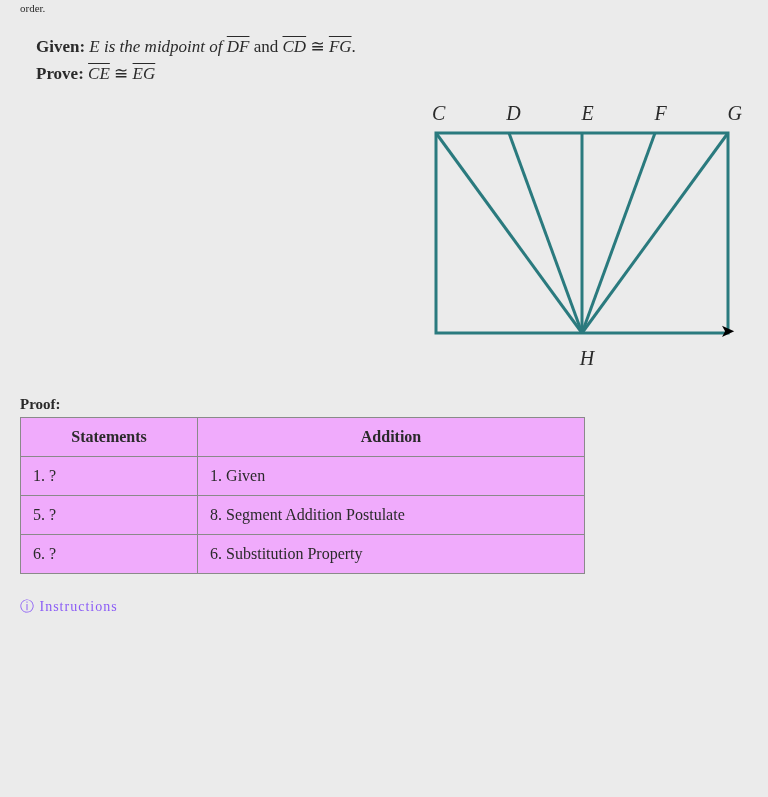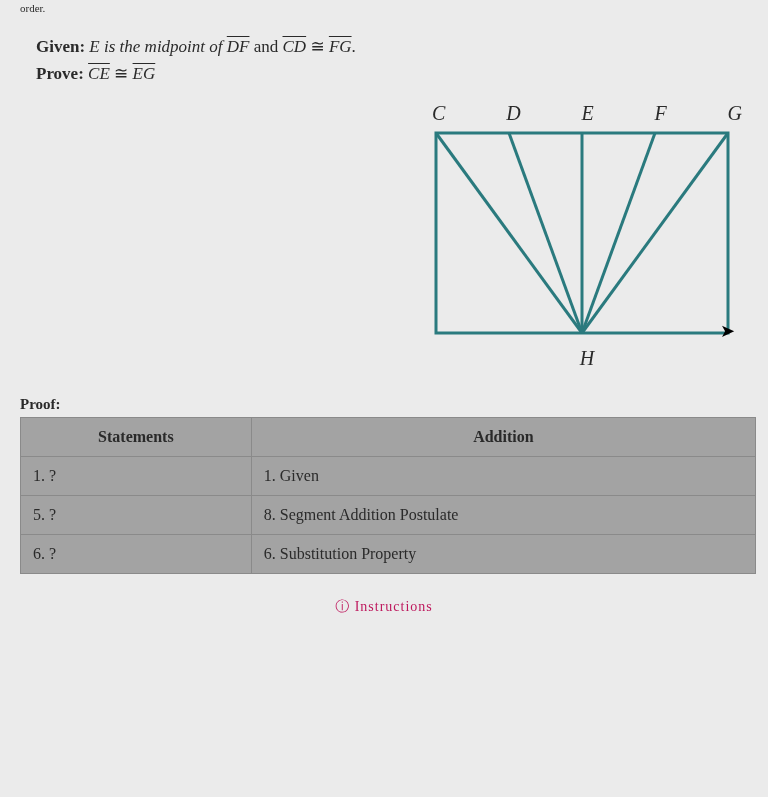--- a/index.html
+++ b/index.html
@@ -45,22 +45,22 @@
     color: #2a2a2a;
     margin-top: 4px;
   }
   .proof-heading {
     font-weight: bold;
     font-size: 15px;
     margin-bottom: 4px;
   }
   table.proof {
     border-collapse: collapse;
-    width: 736px;
-    background: #a3a3a3;
+    width: 565px;
+    background: #f0abfc;
   }
   table.proof th, table.proof td {
     border: 1px solid #8a8a8a;
     padding: 10px 12px;
     font-size: 16px;
     text-align: left;
     color: #2a2a2a;
   }
   table.proof th {
     font-weight: bold;
@@ -68,24 +68,23 @@
   }
   .cursor {
     position: absolute;
     left: 720px;
     top: 320px;
     font-size: 18px;
     color: #000;
   }
   .footer-fragment {
     margin-top: 24px;
-    color: #be185d;
+    color: #8b5cf6;
     font-size: 14px;
     letter-spacing: 1px;
-    text-align: center;
   }
 </style>
 </head>
 <body>
 
 <div class="top-fragment">order.</div>
 
 <div class="given-line">
   <span class="bold">Given:</span><span class="italic"> E is the midpoint of </span><span class="overline">DF</span><span> and </span><span class="overline">CD</span><span> ≅ </span><span class="overline">FG</span><span>.</span>
 </div>

